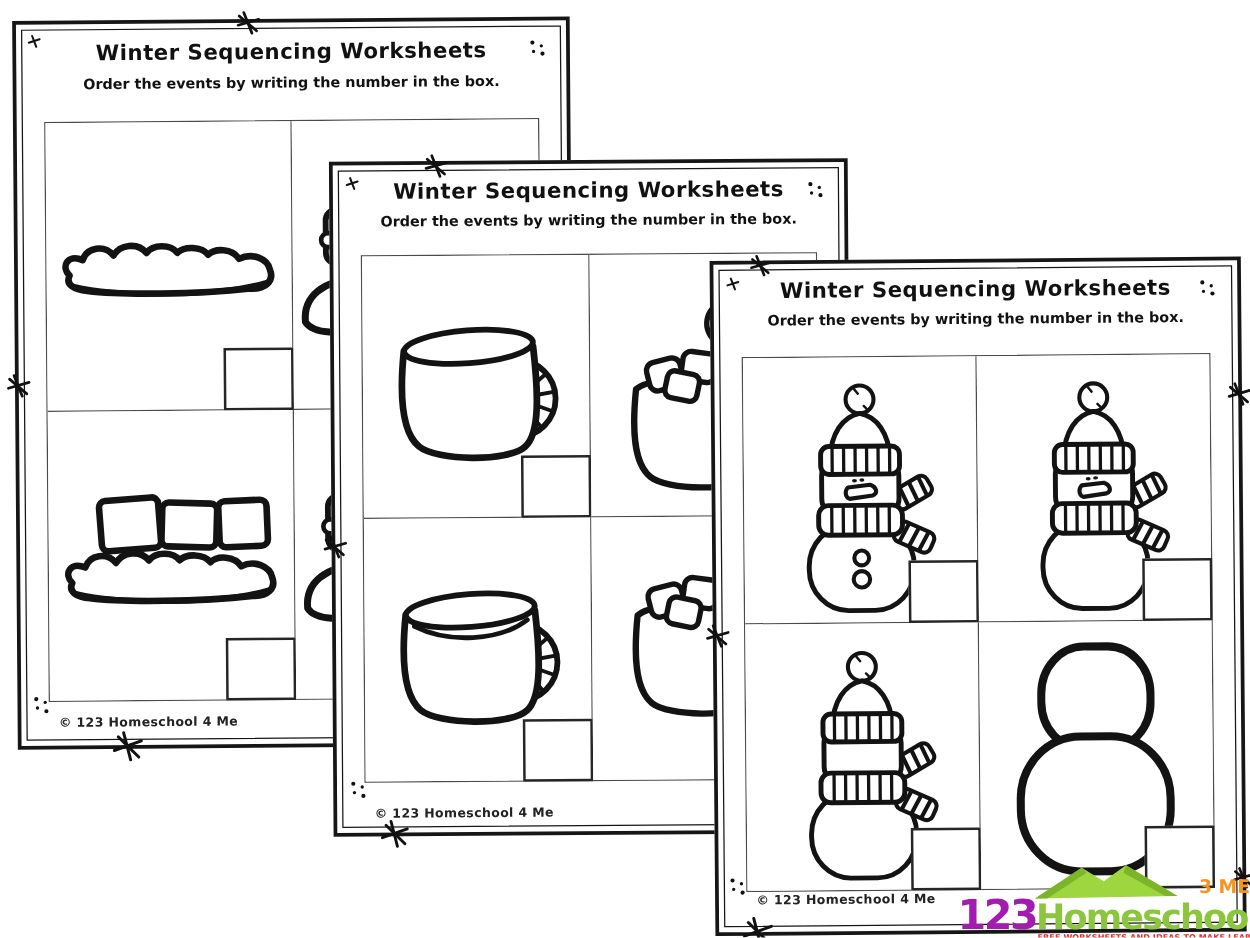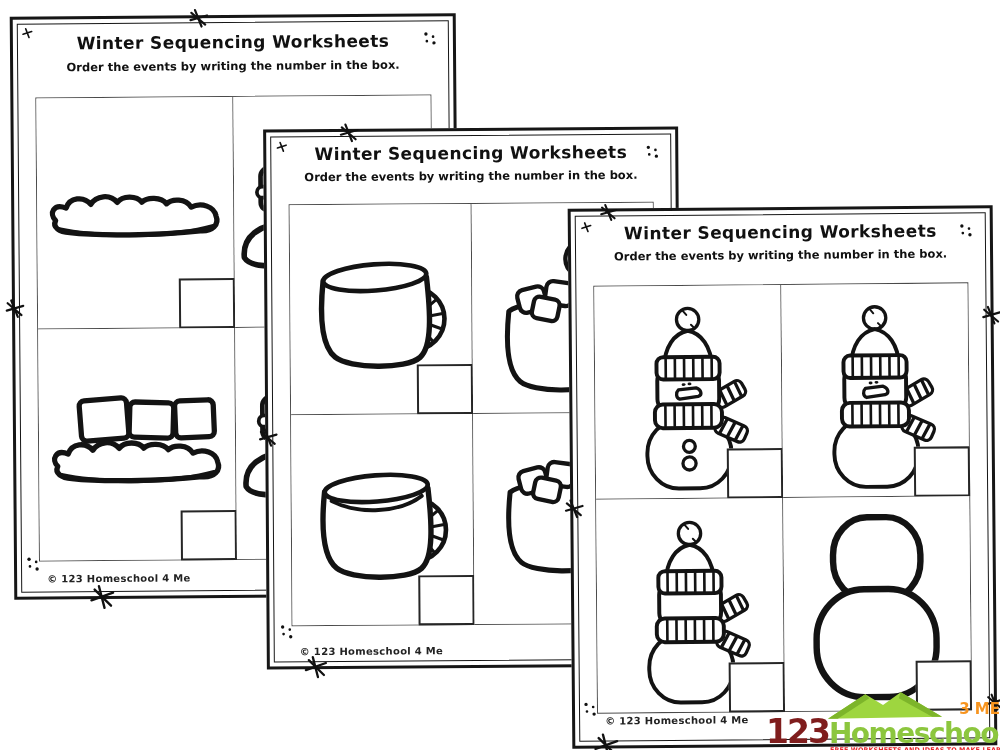--- a/index.html
+++ b/index.html
@@ -40,21 +40,21 @@
   .v-nobuttons .g-buttons{display:none;}
 
   
   .doodle{position:absolute;pointer-events:none;}
   .doodle svg{display:block;overflow:visible;}
 
   
   .logo{position:absolute;right:2px;bottom:0;z-index:10;width:232px;height:52px;}
   .logo-roof{position:absolute;left:60px;top:-7px;width:118px;height:30px;}
   .logo-text{position:relative;margin-top:14px;font-size:0;white-space:nowrap;z-index:2;}
-  .l-123{font-size:33px;font-weight:900;color:#7f1d1d;letter-spacing:-2px;vertical-align:baseline;}
+  .l-123{font-size:33px;font-weight:900;color:#a21caf;letter-spacing:-2px;vertical-align:baseline;}
   .l-word{font-size:28px;font-weight:900;color:#8cc63e;letter-spacing:-1.5px;vertical-align:baseline;}
   .l-4me{position:absolute;right:-2px;top:-12px;font-size:15px;font-weight:900;color:#f7941e;letter-spacing:0;}
   .logo-tagline{position:relative;z-index:2;margin-top:-5px;margin-left:64px;font-size:6.4px;font-weight:800;
     color:#e8262d;white-space:nowrap;letter-spacing:.1px;}
 </style>
 </head>
 <body>
 
 <div class="stage">
 

